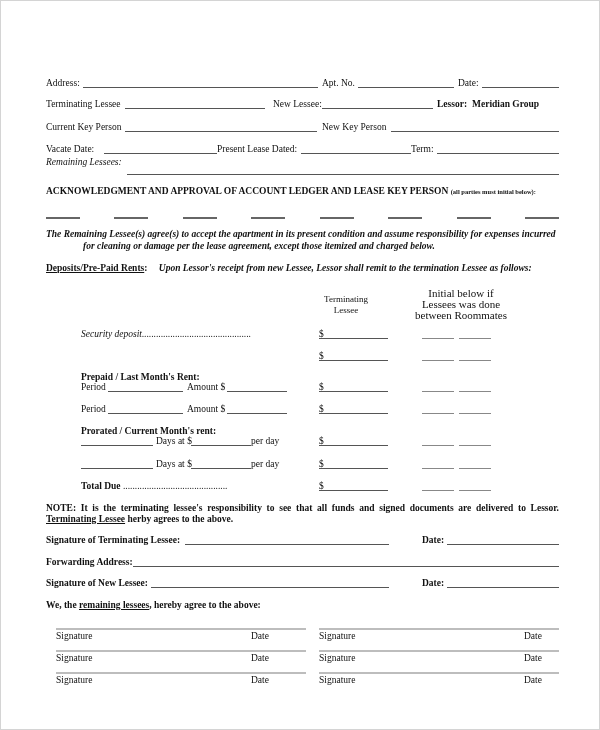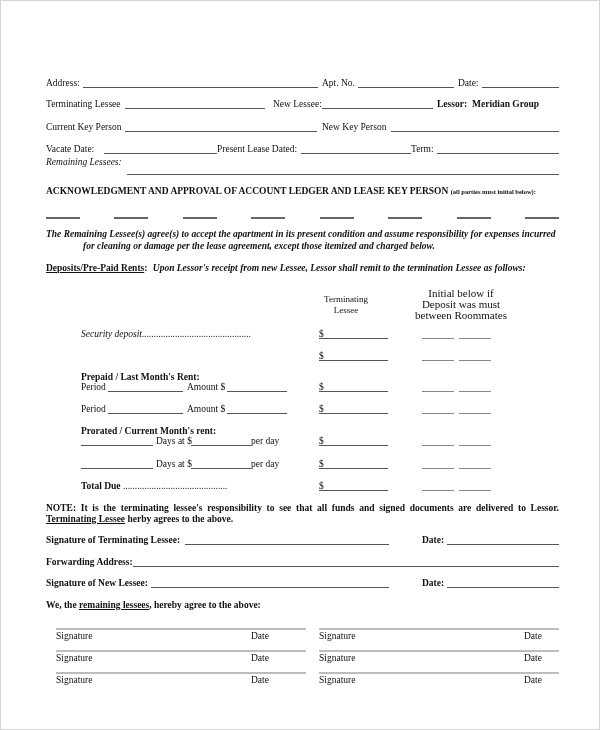--- a/index.html
+++ b/index.html
@@ -71,30 +71,30 @@
       <div class="line" style="left: 387px; top: 216px; width: 34px; border-bottom: 2px solid rgb(102, 102, 102);"></div>
       <div class="line" style="left: 456px; top: 216px; width: 34px; border-bottom: 2px solid rgb(102, 102, 102);"></div>
       <div class="line" style="left: 524px; top: 216px; width: 34px; border-bottom: 2px solid rgb(102, 102, 102);"></div>
     </div>
 
   <div class="abs t b i" style="left:45px; top:228px;">The Remaining Lessee(s) agree(s) to accept the apartment in its present condition and assume responsibility for expenses incurred</div>
   <div class="abs t b i" style="left:45px; top:240px;padding-left:37px;">for cleaning or damage per the lease agreement, except those itemized and charged below.</div>
 
   <div class="abs t" style="left:45px; top:262px;">
     <span class="b u">Deposits/Pre-Paid Rents</span><span class="b">:</span>
-    <span class="i b" style="margin-left:3px;font-family:Liberation Serif, serif;">Upon Lessor's receipt from new Lessee, Lessor shall remit to the termination Lessee as follows:</span>
+    <span class="i b" style="margin-left:9px;font-family:Liberation Serif, serif;">Upon Lessor's receipt from new Lessee, Lessor shall remit to the termination Lessee as follows:</span>
   </div>
 
   <div class="abs t center" style="left:310px; top:293px; width:70px; font-size:9px;">
     <div>Terminating</div>
     <div>Lessee</div>
   </div>
   <div class="abs t center" style="left:410px; top:287px; width:100px; font-size:11px;">
     <div>Initial below if</div>
-    <div>Deposit was must</div>
+    <div>Lessees was done</div>
     <div>between Roommates</div>
   </div>
 
   <div class="abs t i" style="left:80px; top:328px;"><span>Security deposit</span><span class="dots">..............................................</span></div>
 
 
   <div class="abs t b" style="left:80px; top:371px;">Prepaid / Last Month's Rent:</div>
   <div class="abs t" style="left:80px; top:381px;">Period</div>
   <div class="line" style="left:107px; top:390px; width:75px;"></div>
   <div class="abs t" style="left:186px; top:381px;">Amount $</div>

